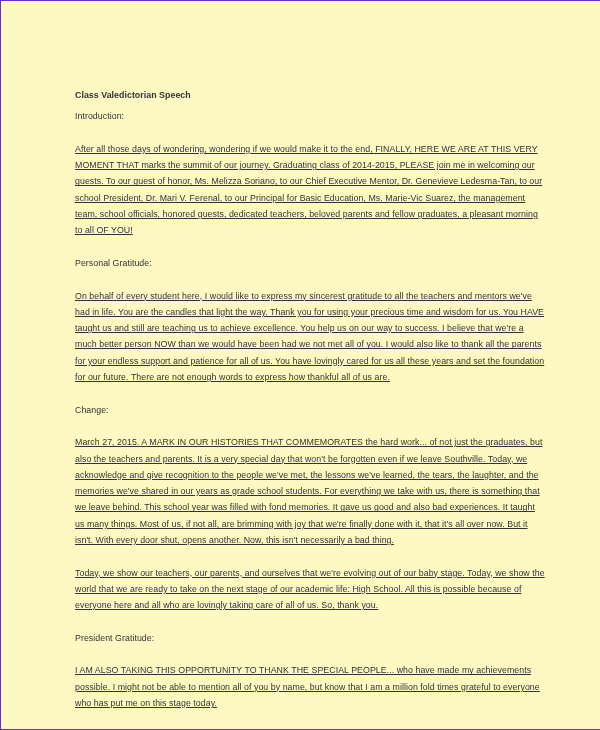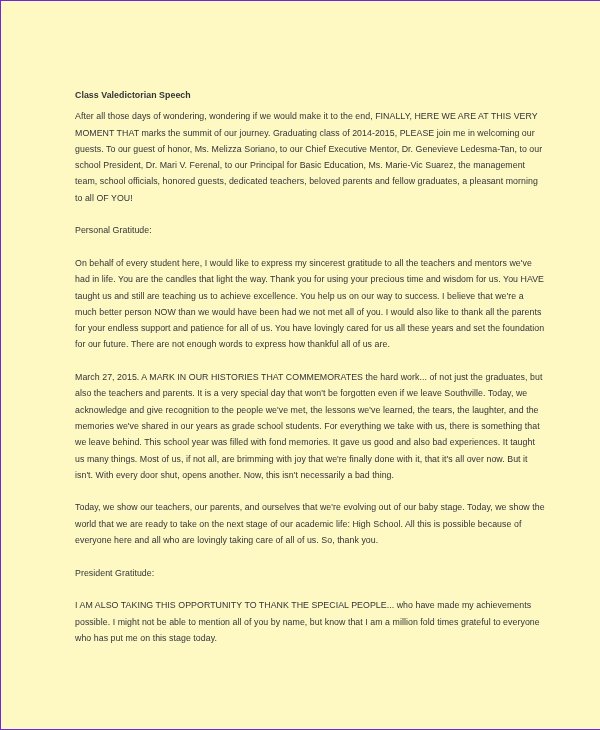--- a/index.html
+++ b/index.html
@@ -17,33 +17,35 @@
       left: 74px; top: 86px;
       width: 470px;
       font-family: "Liberation Sans", sans-serif;
       font-size: 8.8px;
       line-height: 16.3px;
       color: #333338;
       letter-spacing: 0.05px;
     }
     .title { font-weight: bold; margin: 0 0 5px 0; }
     .heading { margin: 0 0 16.3px 0; }
-    .para { margin: 0 0 16.3px 0; }
+    .para { margin: 0 0 16.3px 0; text-decoration: underline; }
   </style>
 </head>
 <body>
 
 <div class="page">
   <div class="content">
     <div class="title">Class Valedictorian Speech</div>
 
+    <div class="heading">Introduction:</div>
     <div class="para">After all those days of wondering, wondering if we would make it to the end, FINALLY, HERE WE ARE AT THIS VERY MOMENT THAT marks the summit of our journey. Graduating class of 2014-2015, PLEASE join me in welcoming our guests. To our guest of honor, Ms. Melizza Soriano, to our Chief Executive Mentor, Dr. Genevieve Ledesma-Tan, to our school President, Dr. Mari V. Ferenal, to our Principal for Basic Education, Ms. Marie-Vic Suarez, the management team, school officials, honored guests, dedicated teachers, beloved parents and fellow graduates, a pleasant morning to all OF YOU!</div>
 
     <div class="heading">Personal Gratitude:</div>
     <div class="para">On behalf of every student here, I would like to express my sincerest gratitude to all the teachers and mentors we've had in life. You are the candles that light the way. Thank you for using your precious time and wisdom for us. You HAVE taught us and still are teaching us to achieve excellence. You help us on our way to success. I believe that we're a much better person NOW than we would have been had we not met all of you. I would also like to thank all the parents for your endless support and patience for all of us. You have lovingly cared for us all these years and set the foundation for our future. There are not enough words to express how thankful all of us are.</div>
 
+    <div class="heading">Change:</div>
     <div class="para">March 27, 2015. A MARK IN OUR HISTORIES THAT COMMEMORATES the hard work... of not just the graduates, but also the teachers and parents. It is a very special day that won't be forgotten even if we leave Southville. Today, we acknowledge and give recognition to the people we've met, the lessons we've learned, the tears, the laughter, and the memories we've shared in our years as grade school students. For everything we take with us, there is something that we leave behind. This school year was filled with fond memories. It gave us good and also bad experiences. It taught us many things. Most of us, if not all, are brimming with joy that we're finally done with it, that it's all over now. But it isn't. With every door shut, opens another. Now, this isn't necessarily a bad thing.</div>
     <div class="para">Today, we show our teachers, our parents, and ourselves that we're evolving out of our baby stage. Today, we show the world that we are ready to take on the next stage of our academic life: High School. All this is possible because of everyone here and all who are lovingly taking care of all of us. So, thank you.</div>
 
     <div class="heading">President Gratitude:</div>
     <div class="para">I AM ALSO TAKING THIS OPPORTUNITY TO THANK THE SPECIAL PEOPLE... who have made my achievements possible. I might not be able to mention all of you by name, but know that I am a million fold times grateful to everyone who has put me on this stage today.</div>
   </div>
 </div>
 
 </body></html>

